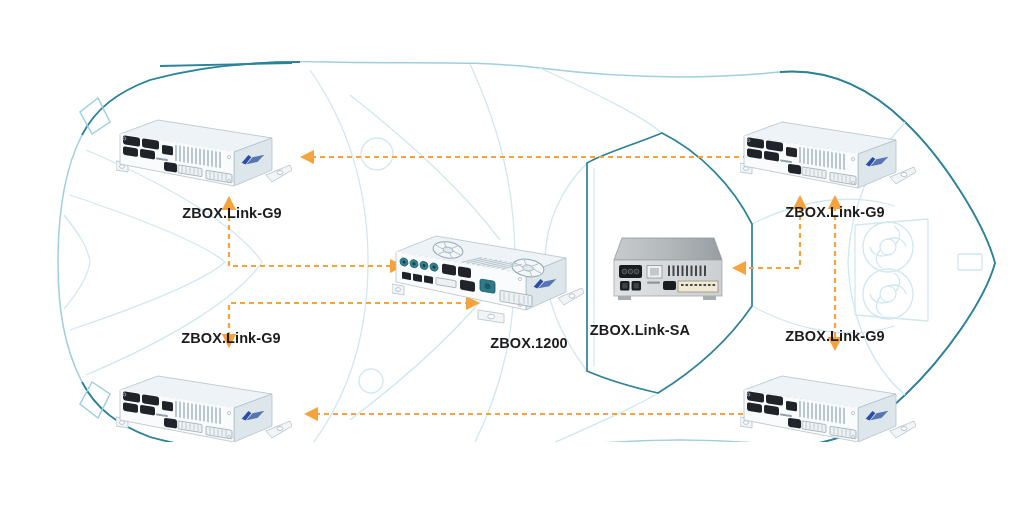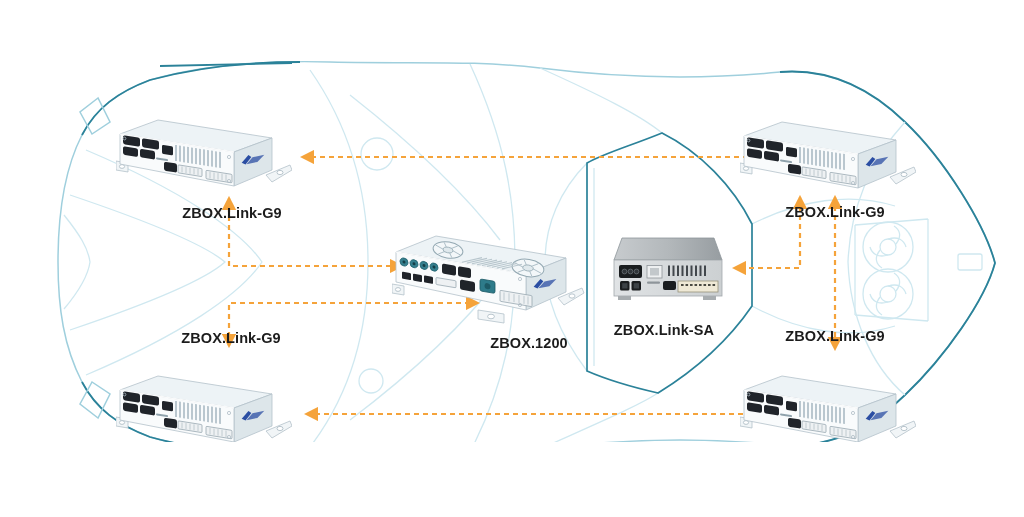--- a/index.html
+++ b/index.html
@@ -338,15 +338,15 @@
     <svg width="120" height="84">
         <use href="#sym-sa"></use>
       </svg>
   </div>
 
   <div class="node-label" style="left:232px;top:204px;">ZBOX.Link-G9</div>
   <div class="node-label" style="left:835px;top:203px;">ZBOX.Link-G9</div>
   <div class="node-label" style="left:231px;top:329px;">ZBOX.Link-G9</div>
   <div class="node-label" style="left:835px;top:327px;">ZBOX.Link-G9</div>
   <div class="node-label" style="left:529px;top:334px;">ZBOX.1200</div>
-  <div class="node-label" style="left:664px;top:321px;">ZBOX.Link-SA</div>
+  <div class="node-label" style="left:640px;top:321px;">ZBOX.Link-SA</div>
 
 </div>
 
 </body></html>

